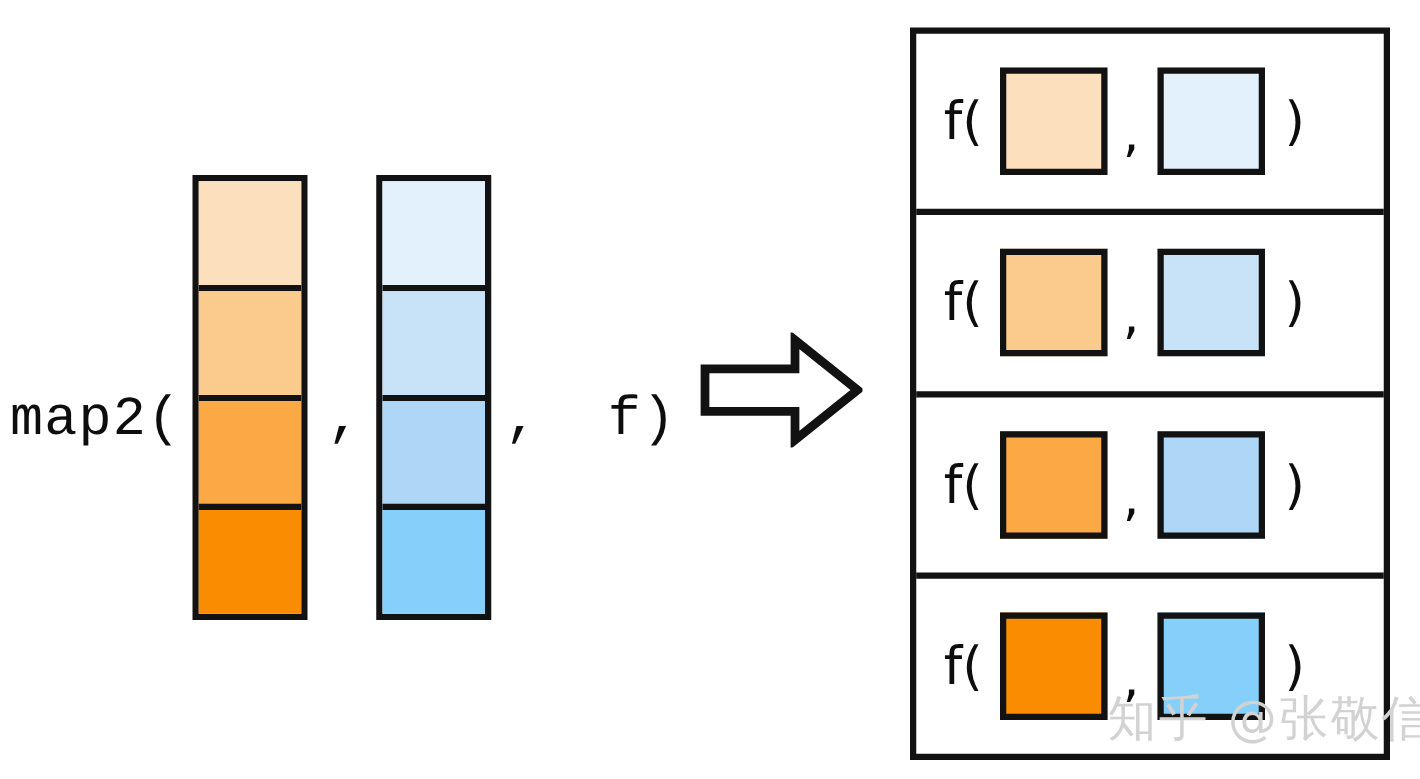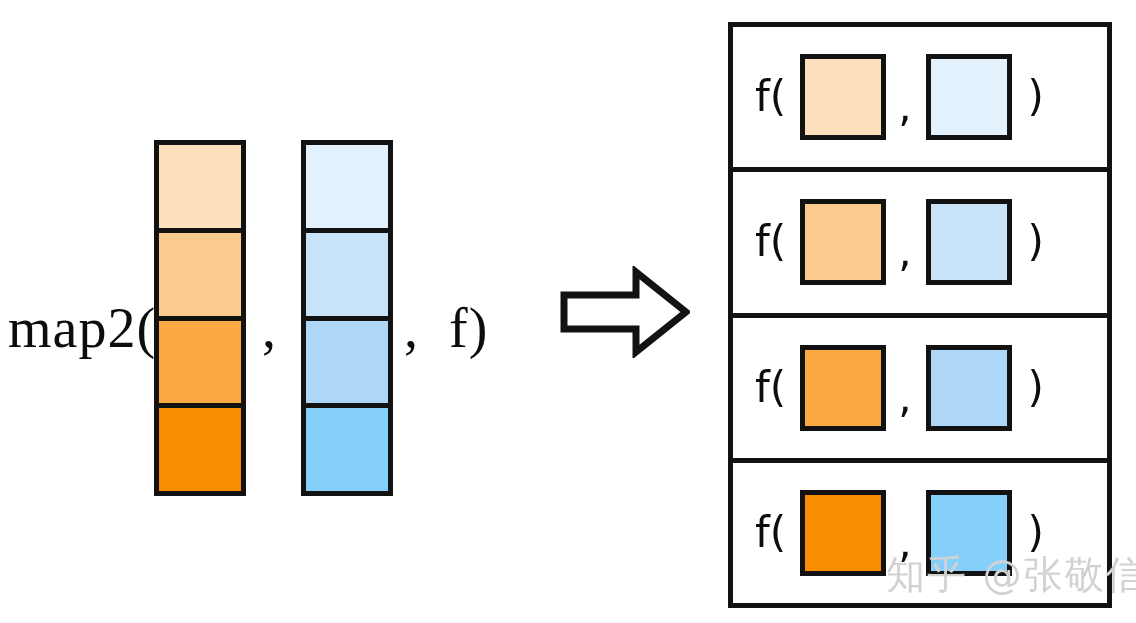--- a/index.html
+++ b/index.html
@@ -14,26 +14,27 @@
     overflow: hidden;
     font-family: "DejaVu Sans", sans-serif;
     -webkit-font-smoothing: antialiased;
   }
 
   
   #diagram-root { position: absolute; inset: 0; }
 
   .expr-text {
     position: absolute;
-    font-family: Liberation Serif, serif;
-    font-size: 56px;
+    font-family: Liberation Mono, monospace;
+    font-size: 44px;
     color: #0d0d0d;
     letter-spacing: 1px;
     line-height: 1;
     white-space: pre;
+    margin-top: 14px;
   }
   #map2-label   { left: 8px;   top: 300px; }
   #comma-1      { left: 262px; top: 300px; }
   #tail-label   { left: 404px; top: 300px; }
 
   
   .bar {
     position: absolute;
     top: 140px;
     width: 92px;

